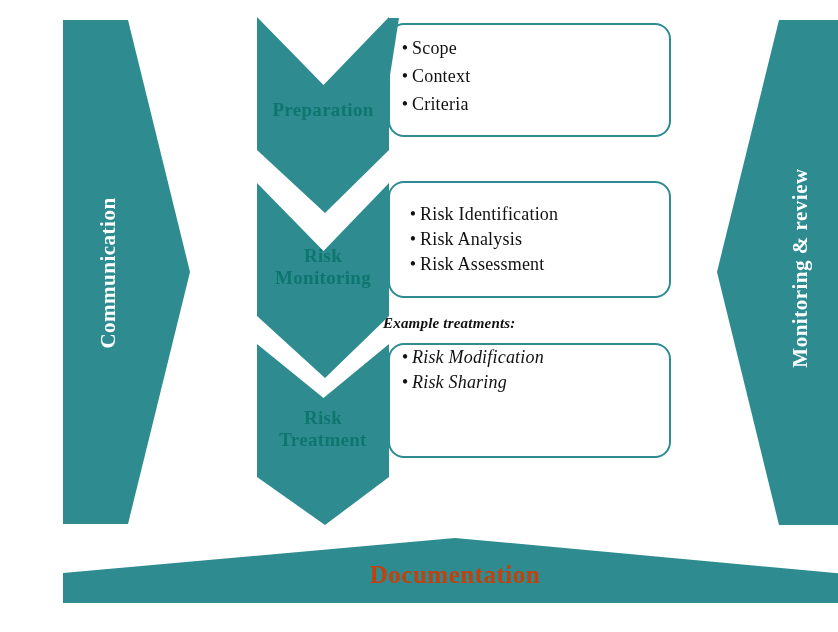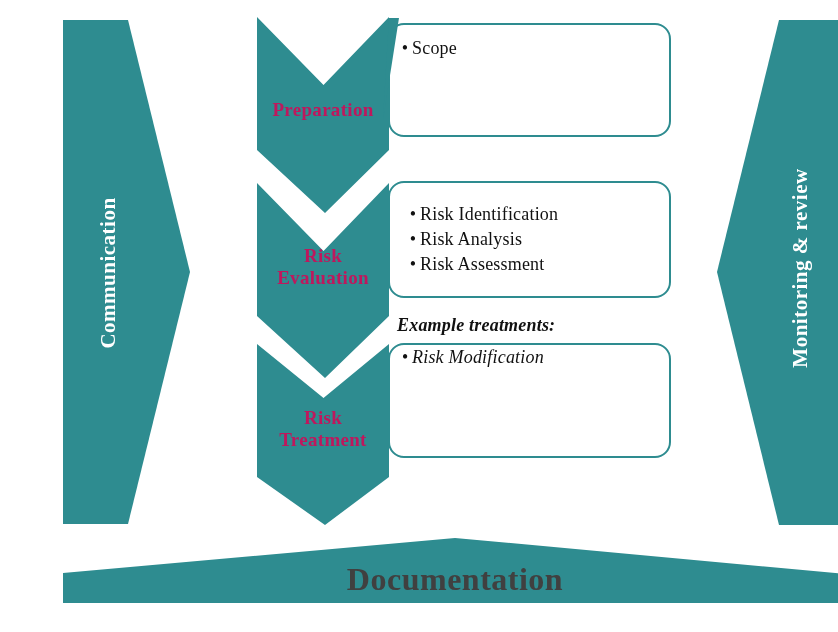--- a/index.html
+++ b/index.html
@@ -26,69 +26,72 @@
   .box-3 ul{}
   .detail-box li{
     line-height:25px;font-size:18px;color:var(--text,#111);
     letter-spacing:0.2px;white-space:nowrap;
   }
   .box-1 li{line-height:28px;}
   .box-3 li{font-style:italic;}
   .bullet{display:inline-block;width:14px;text-align:center;font-size:18px;}
   
   .note{
-    position:absolute;left:357px;top:315px;font-size:18px;font-weight:bold;
+    position:absolute;left:343px;top:315px;font-size:15px;font-weight:bold;
     font-style:italic;color:var(--text,#111);letter-spacing:0.2px;white-space:nowrap;
   }
   
   .chev-label{
     position:absolute;left:283px;transform:translateX(-50%);
-    color:#be185d;font-weight:bold;font-size:19px;line-height:22px;
+    color:#0f766e;font-weight:bold;font-size:19px;line-height:22px;
     text-align:center;letter-spacing:0.3px;white-space:nowrap;
   }
   .label-prep{top:99px;}
   .label-assess{top:245px;}
   .label-treat{top:407px;}
   .v-label{
     position:absolute;color:#fff;font-weight:bold;font-size:21px;
     letter-spacing:0.5px;white-space:nowrap;
     transform:translate(-50%,-50%) rotate(-90deg);
   }
   .v-left{left:68px;top:273px;}
   .v-right{left:760px;top:268px;}
   .h-label{
     position:absolute;left:415px;top:561px;transform:translateX(-50%);
-    color:#404040;font-weight:bold;font-size:32px;letter-spacing:0.5px;white-space:nowrap;
+    color:#c2410c;font-weight:bold;font-size:25px;letter-spacing:0.5px;white-space:nowrap;
   }
 </style>
 </head>
 <body>
 
 <div class="stage">
 
   <div class="boxes-layer">
     <div class="detail-box box-1">
       <ul>
         <li><span class="bullet">•</span><span>Scope</span></li>
+        <li><span class="bullet">•</span><span>Context</span></li>
+        <li><span class="bullet">•</span><span>Criteria</span></li>
       </ul>
     </div>
 
     <div class="detail-box box-2">
       <ul>
         <li><span class="bullet">•</span><span>Risk Identification</span></li>
         <li><span class="bullet">•</span><span>Risk Analysis</span></li>
         <li><span class="bullet">•</span><span>Risk Assessment</span></li>
       </ul>
     </div>
 
     <div class="note">Example treatments:</div>
 
     <div class="detail-box box-3">
       <ul>
         <li><span class="bullet">•</span><span>Risk Modification</span></li>
+        <li><span class="bullet">•</span><span>Risk Sharing</span></li>
       </ul>
     </div>
   </div>
 
   <svg class="shapes-layer" width="838" height="632" viewBox="0 0 838 632">
     <polygon points="23,20 88,20 150,272 88,524 23,524" fill="#2e8c90"></polygon>
     <polygon points="739,20 807,20 807,525 739,525 677,272" fill="#2e8c90"></polygon>
     <polygon points="23,573 415,538 807,574 807,603 23,603" fill="#2e8c90"></polygon>
 
     <polygon points="217,17 283.5,85 349,17 349,150 285,213 217,150" fill="#2e8c90"></polygon>
@@ -98,21 +101,21 @@
 
     <polygon points="217,344 283.5,398 349,344 349,477 285,525 217,477" fill="#2e8c90"></polygon>
   </svg>
 
   <div class="labels-layer">
     <div class="chev-label label-prep">
       <span>Preparation</span>
     </div>
     <div class="chev-label label-assess">
       <span>Risk</span><br>
-      <span>Evaluation</span>
+      <span>Monitoring</span>
     </div>
     <div class="chev-label label-treat">
       <span>Risk</span><br>
       <span>Treatment</span>
     </div>
 
     <div class="v-label v-left">Communication</div>
     <div class="v-label v-right">Monitoring &amp; review</div>
     <div class="h-label">Documentation</div>
   </div>

